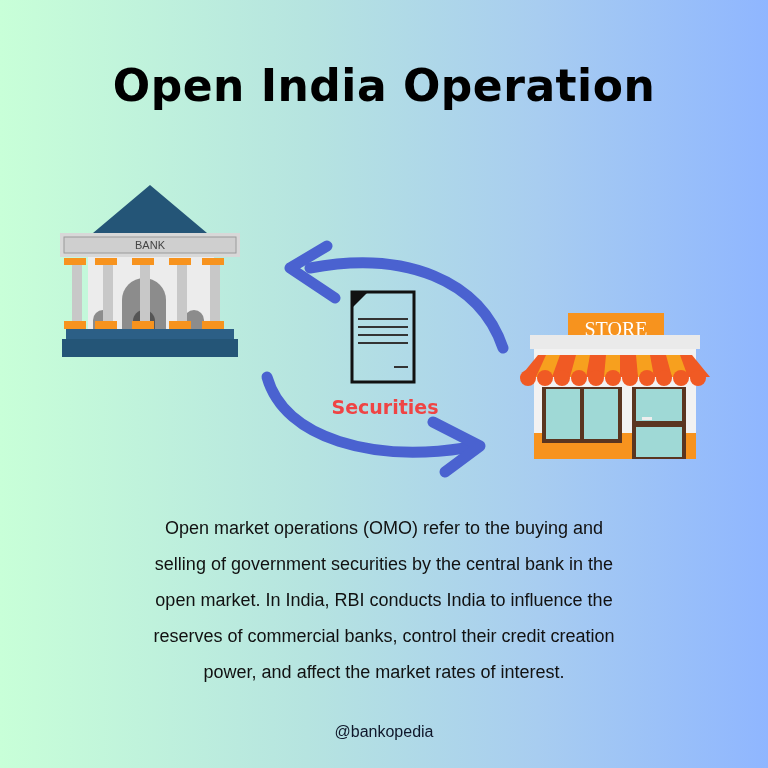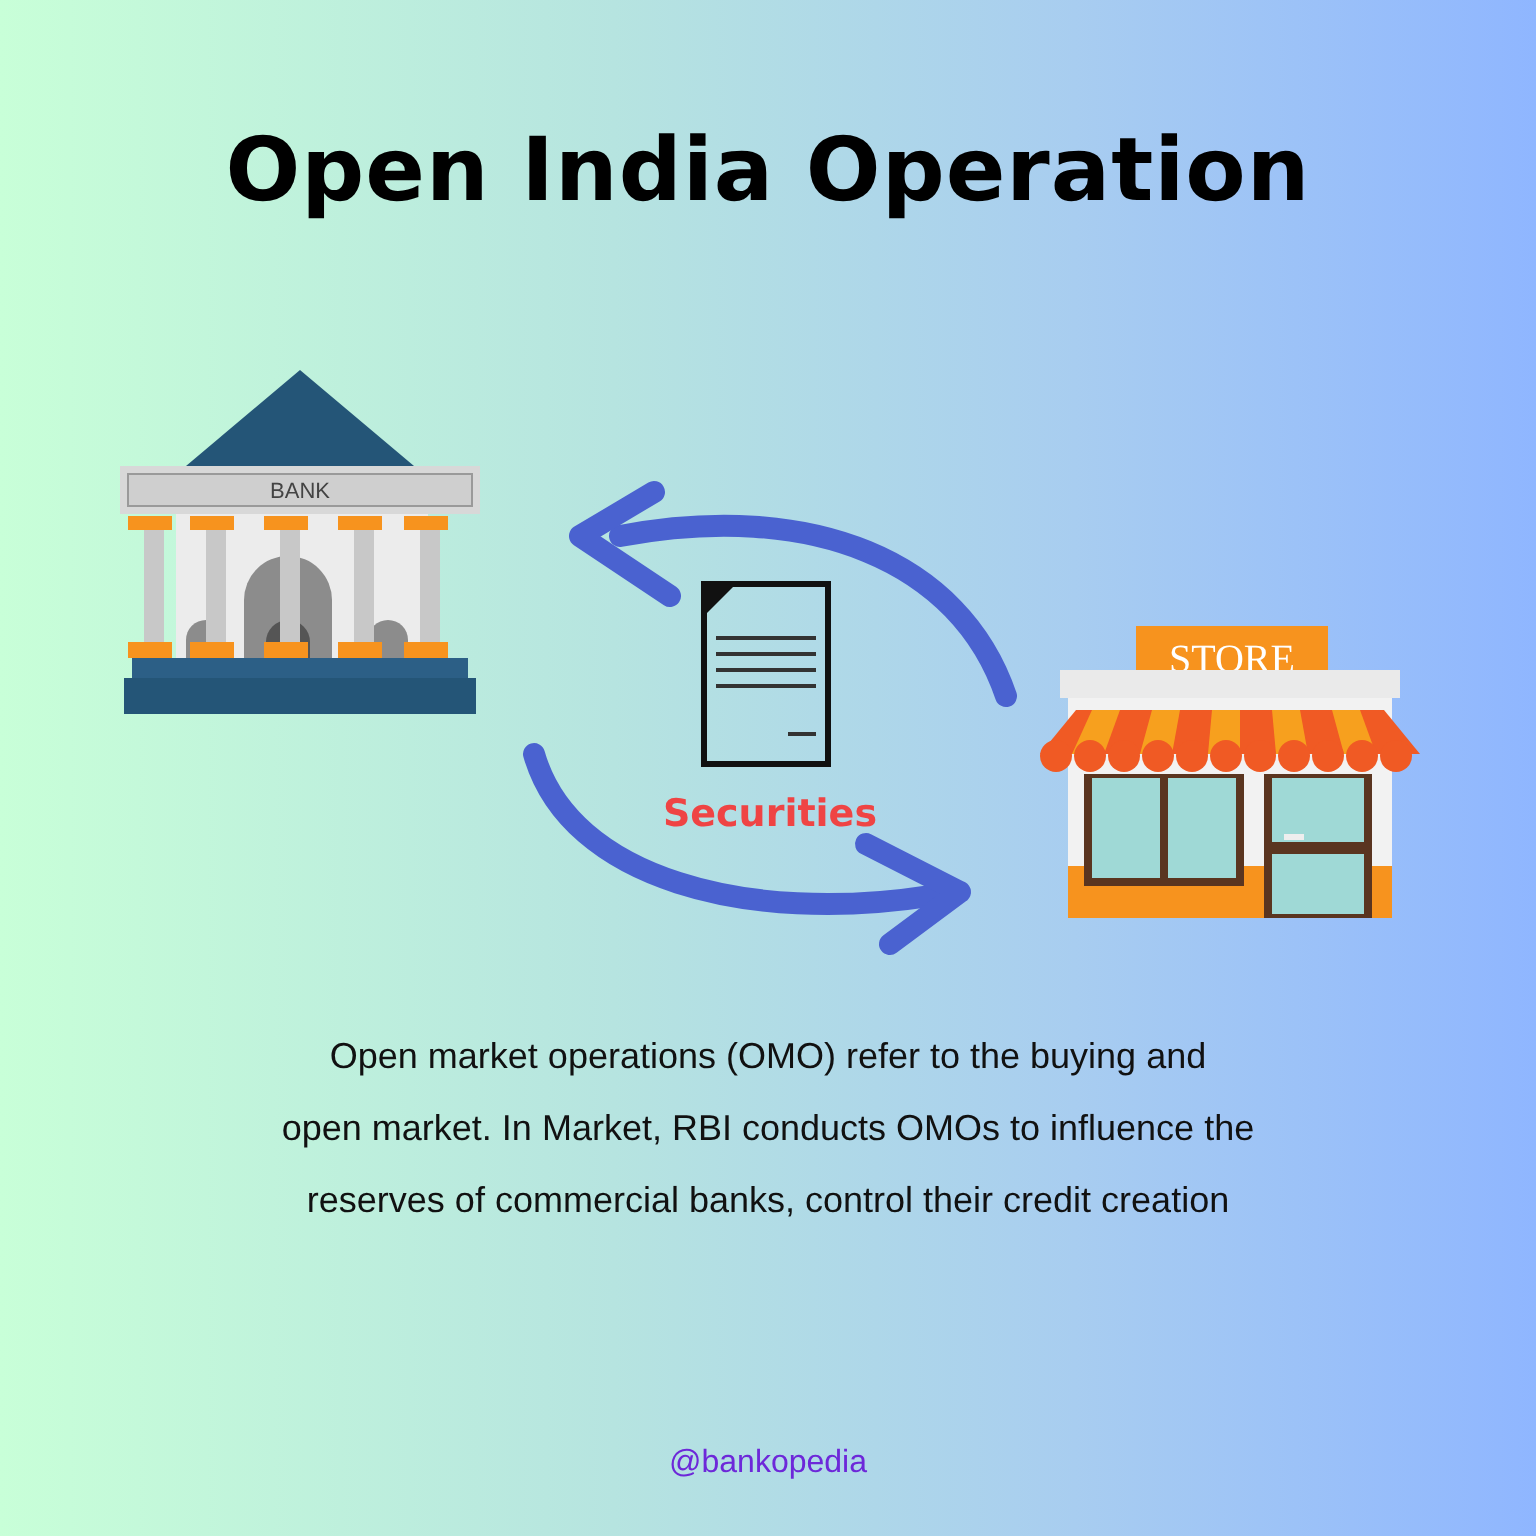--- a/index.html
+++ b/index.html
@@ -21,21 +21,21 @@
     position:absolute; left:320px; top:396px; width:130px; text-align:center;
     font-family:"DejaVu Sans", sans-serif; font-weight:bold; font-size:19px; color:#ef4444;
   }
   .desc {
     position:absolute; left:20px; top:510px; width:728px; text-align:center;
     font-family:"Liberation Sans", sans-serif; font-size:18px; line-height:36px; color:#111;
   }
   .desc span { display:block; }
   .handle {
     position:absolute; top:723px; left:0; width:768px; text-align:center;
-    font-family:"Liberation Sans", sans-serif; font-size:16px; color:#6d28d9;
+    font-family:"Liberation Sans", sans-serif; font-size:16px; color:#0f172a;
   }
 </style>
 </head>
 <body>
 
 <div class="title">Open India Operation</div>
 
 <svg class="bank" viewBox="0 0 180 175">
   <polygon points="90,0 33,48 147,48" fill="#245577"></polygon>
   <rect x="0" y="48" width="180" height="24" fill="#d8d8d8"></rect>
@@ -122,17 +122,19 @@
   <rect x="26" y="84" width="34" height="50" fill="#9fd9d6"></rect>
   <rect x="64" y="84" width="34" height="50" fill="#9fd9d6"></rect>
   <rect x="112" y="82" width="54" height="72" fill="#5a3520"></rect>
   <rect x="116" y="84" width="46" height="32" fill="#9fd9d6"></rect>
   <rect x="116" y="122" width="46" height="30" fill="#9fd9d6"></rect>
   <rect x="122" y="112" width="10" height="3" fill="#eee"></rect>
 </svg>
 
 <div class="desc">
   <span>Open market operations (OMO) refer to the buying and</span>
-  <span>open market. In Market, RBI conducts OMOs to influence the</span>
+  <span>selling of government securities by the central bank in the</span>
+  <span>open market. In India, RBI conducts India to influence the</span>
   <span>reserves of commercial banks, control their credit creation</span>
+  <span>power, and affect the market rates of interest.</span>
 </div>
 
 <div class="handle">@bankopedia</div>
 
 </body></html>

